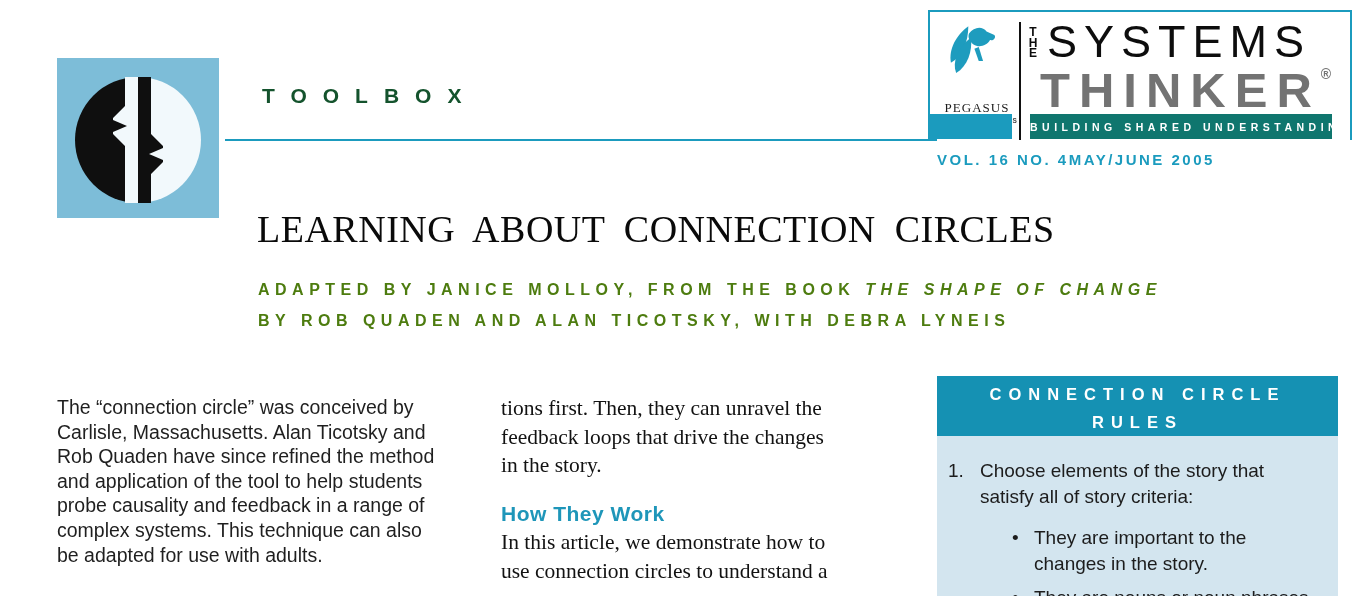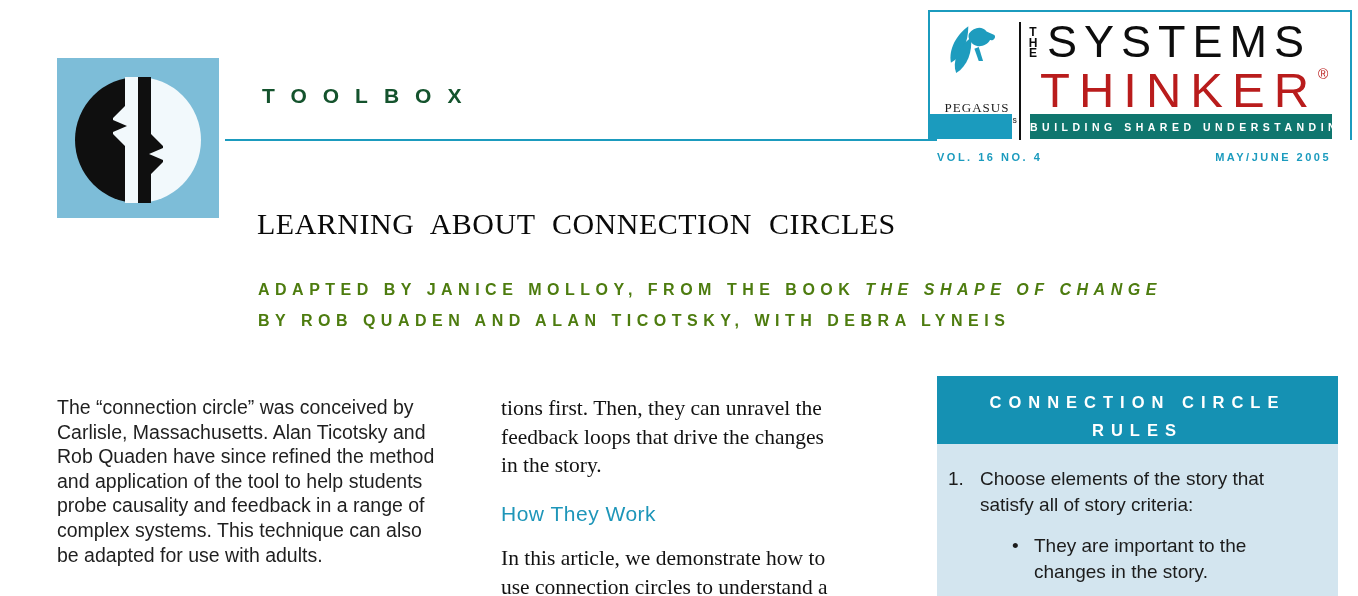--- a/index.html
+++ b/index.html
@@ -32,64 +32,64 @@
   .pegasus-name { font-family:Liberation Serif, serif; font-size:13px; letter-spacing:1px; color:#1c1c1c; margin-top:16px; }
   .pegasus-sub  { font-size:6.5px; font-weight:bold; letter-spacing:1.6px; color:#444; margin-top:1px; }
 
   .the-stack { position:absolute; left:1026px; top:27px; font-weight:bold; font-size:12px; line-height:10.5px; color:#0c0c0c; text-align:center; width:14px;}
   .systems-word {
     position:absolute; left:1047px; top:16px;
     font-size:45px; font-weight:400; letter-spacing:7px; color:#0d0d0d; white-space:nowrap;
   }
   .thinker-word {
     position:absolute; left:1040px; top:62px;
-    font-size:49px; font-weight:400; letter-spacing:9px; color:#b91c1c; white-space:nowrap;
+    font-size:49px; font-weight:700; letter-spacing:9px; color:#737373; white-space:nowrap;
   }
   .reg-mark { font-size:14px; vertical-align:28px; letter-spacing:0; }
 
   .tagline-block { position:absolute; left:930px; top:114px; width:82px; height:25px; background:#1b9bbe; }
   .tagline-bar {
     position:absolute; left:1030px; top:114px; width:302px; height:25px; background:#0f766e;
     color:#ffffff; font-size:10.5px; font-weight:bold; letter-spacing:4.5px;
     line-height:26px; text-align:center; white-space:nowrap;
   }
   .vol-row {
     position:absolute; left:937px; top:151px; width:394px;
-    display:flex; justify-content:space-between;
-    color:#1b9bbe; font-weight:bold; font-size:11px; letter-spacing:2.5px; white-space:nowrap;
+    display:flex; 
+    color:#1b9bbe; font-weight:bold; font-size:15px; letter-spacing:2.5px; white-space:nowrap;
   }
 
   
   .article-title {
     position:absolute; left:257px; top:207px;
-    font-family:"Liberation Serif", serif; font-size:30px; color:#0a0a0a;
+    font-family:"Liberation Serif", serif; font-size:38px; color:#0a0a0a;
     letter-spacing:0.5px; word-spacing:9px; white-space:nowrap;
   }
   .byline { position:absolute; left:258px; top:274px; font-size:16px; font-weight:bold; letter-spacing:5.5px; line-height:31px; color:#4d7c0f; white-space:nowrap; }
   .byline .ital { font-style:italic; }
 
   
   .col1 {
     position:absolute; left:57px; top:395px; width:420px;
     font-size:19.5px; line-height:24.6px; color:#1f1f1f;
   }
   .col2 {
     position:absolute; left:501px; top:394px; width:420px;
     font-family:"Liberation Serif", serif; font-size:21.5px; line-height:28.5px; color:#121212;
   }
   .col2-heading {
     font-family:"Liberation Sans", sans-serif;
-    color:#1e96b9; font-weight:normal; font-size:21px; letter-spacing:0.5px;
-    margin-top:20px; margin-bottom:16px;
+    color:#1e96b9; font-weight:bold; font-size:21px; letter-spacing:0.5px;
+    margin-top:20px; margin-bottom:0;
   }
 
   
   .sidebar { position:absolute; left:937px; top:376px; width:401px; }
   .sidebar-header {
-    background:#1591b3; color:#ffffff; height:56px; padding-top:12px;
+    background:#1591b3; color:#ffffff; height:56px; padding-top:4px;
     text-align:center; font-weight:bold; font-size:16.5px; letter-spacing:7px; line-height:28px;
   }
   .sidebar-body { background:#d3e5ef; padding:22px 8px 60px 11px; min-height:220px; }
   .rule-item { display:flex; font-size:19px; line-height:25.5px; color:#1c1c1c; }
   .rule-num { width:32px; flex:none; }
   .bullet-item { display:flex; margin-left:64px; font-size:19px; line-height:25.5px; color:#1c1c1c; }
   .bullet-dot { width:22px; flex:none; }
   .b1 { margin-top:16px; }
   .b2 { margin-top:9px; }
 </style>

